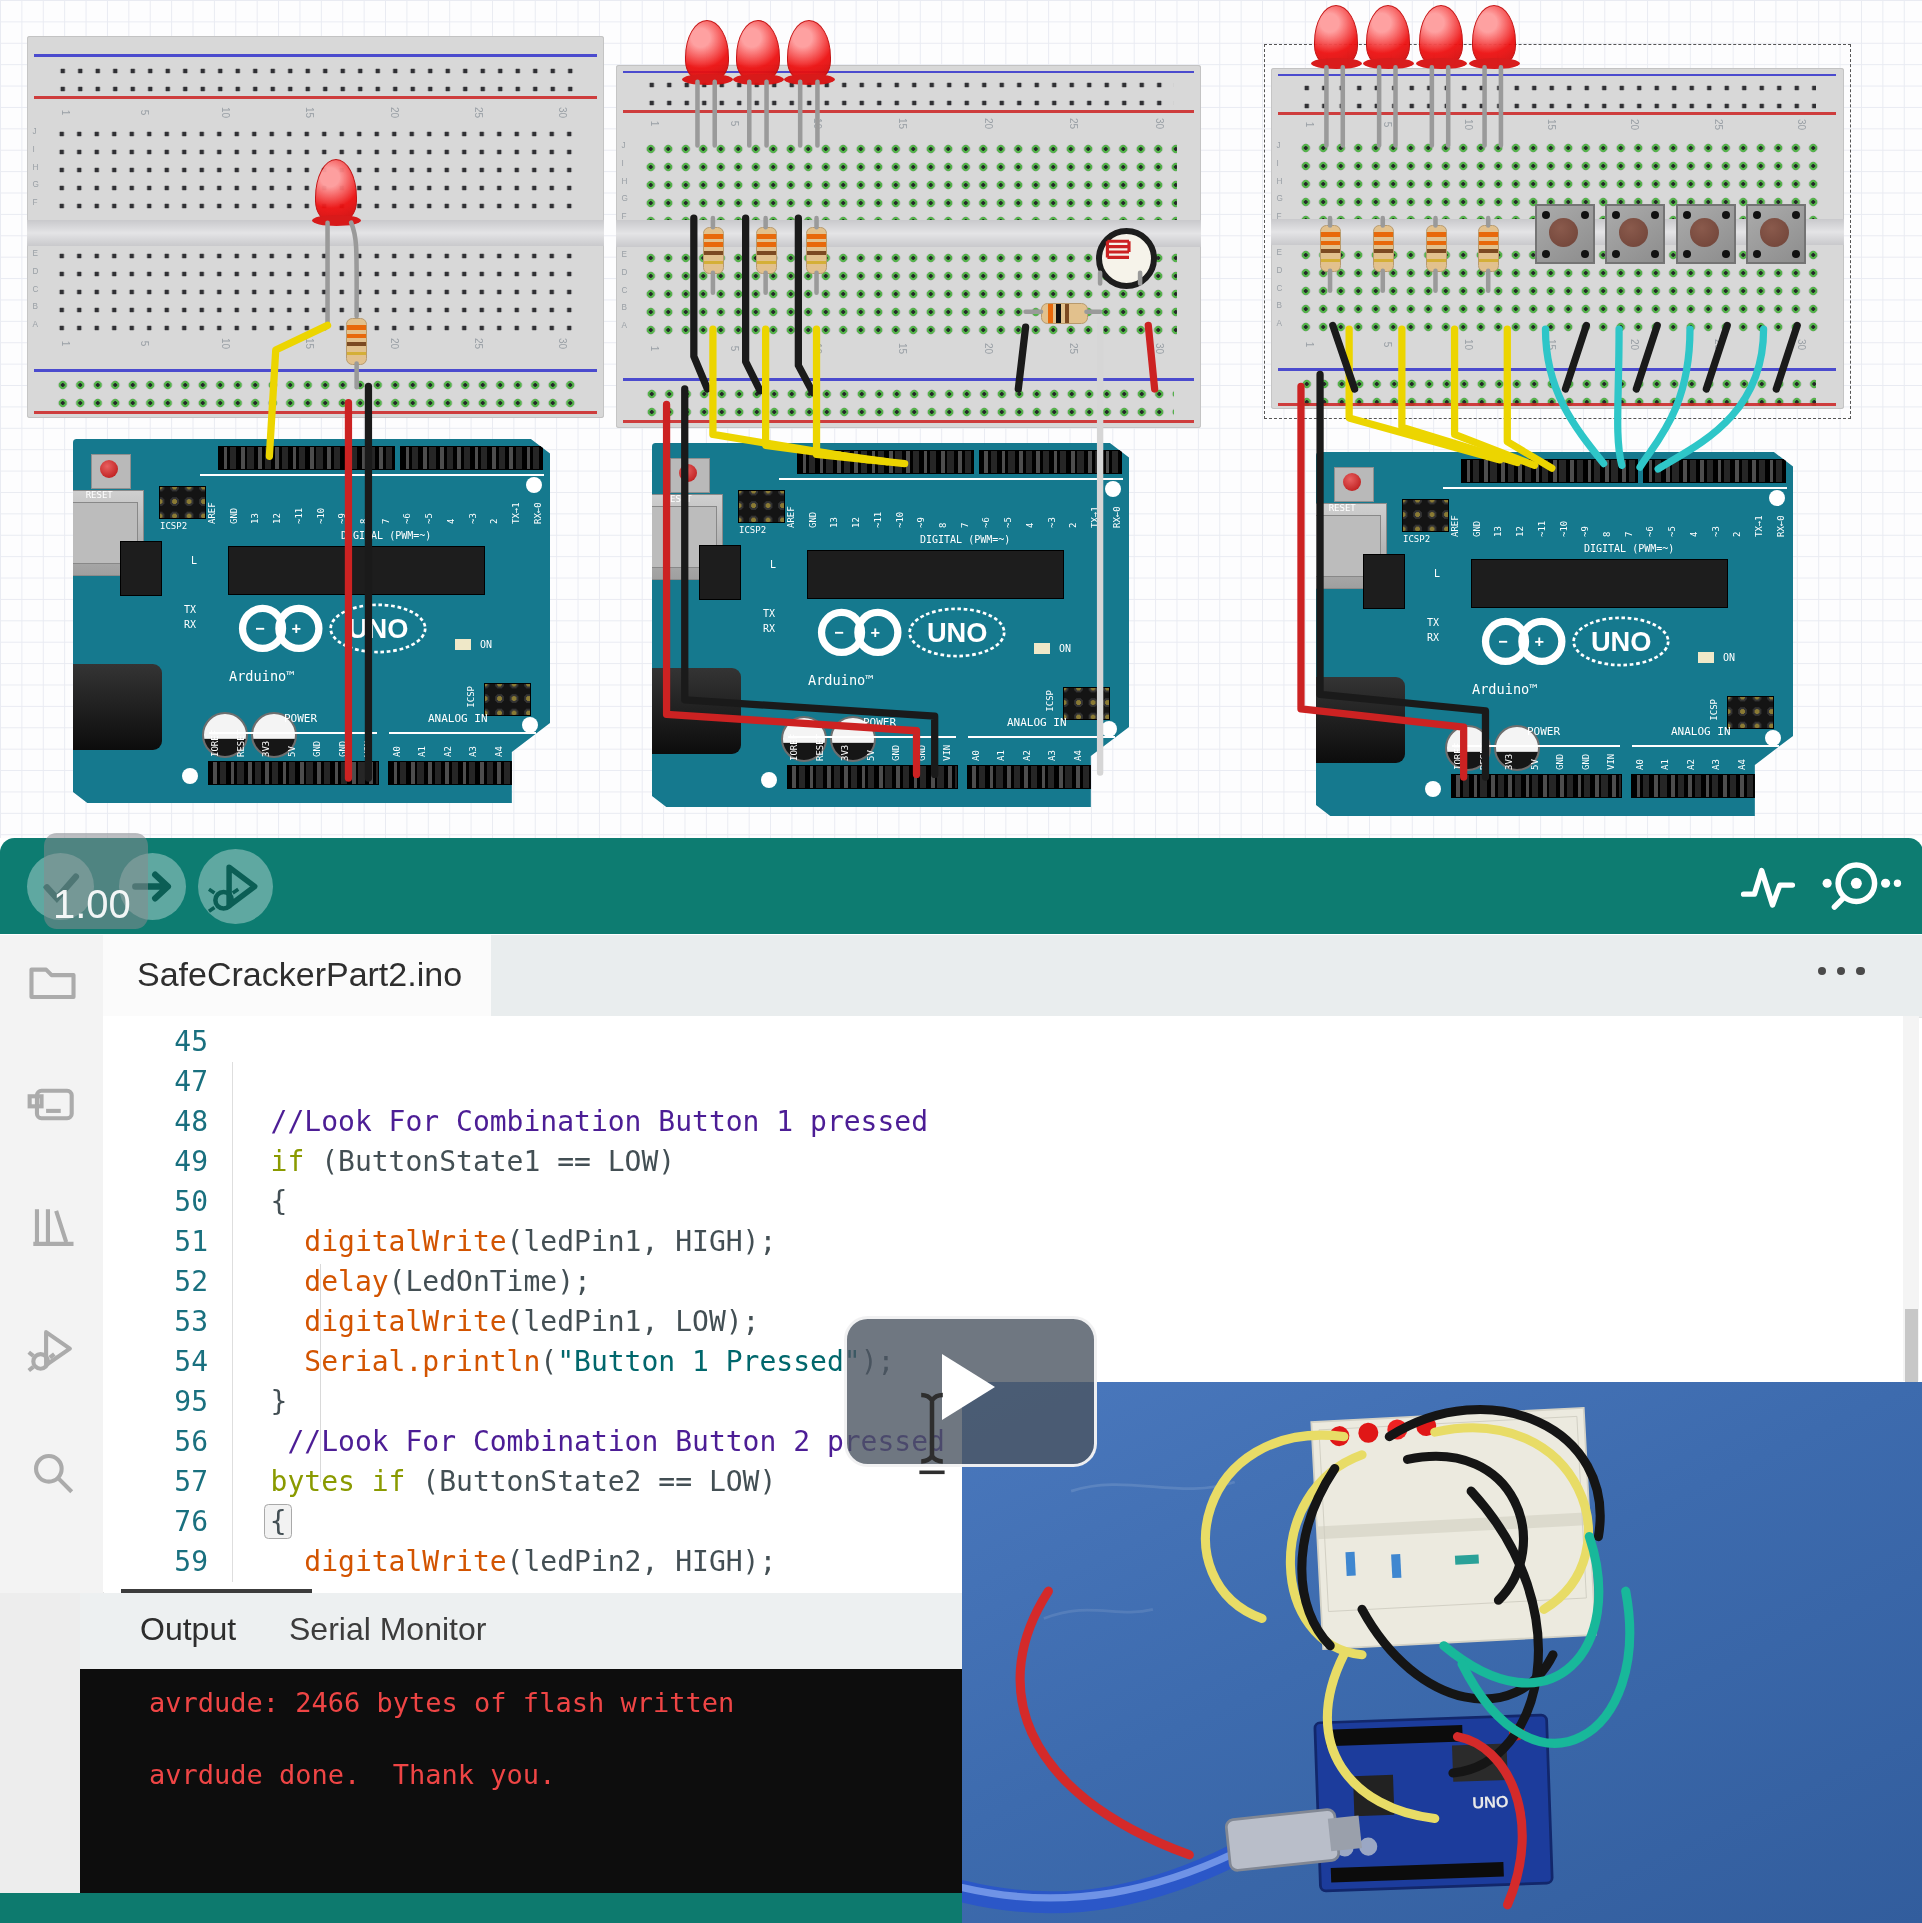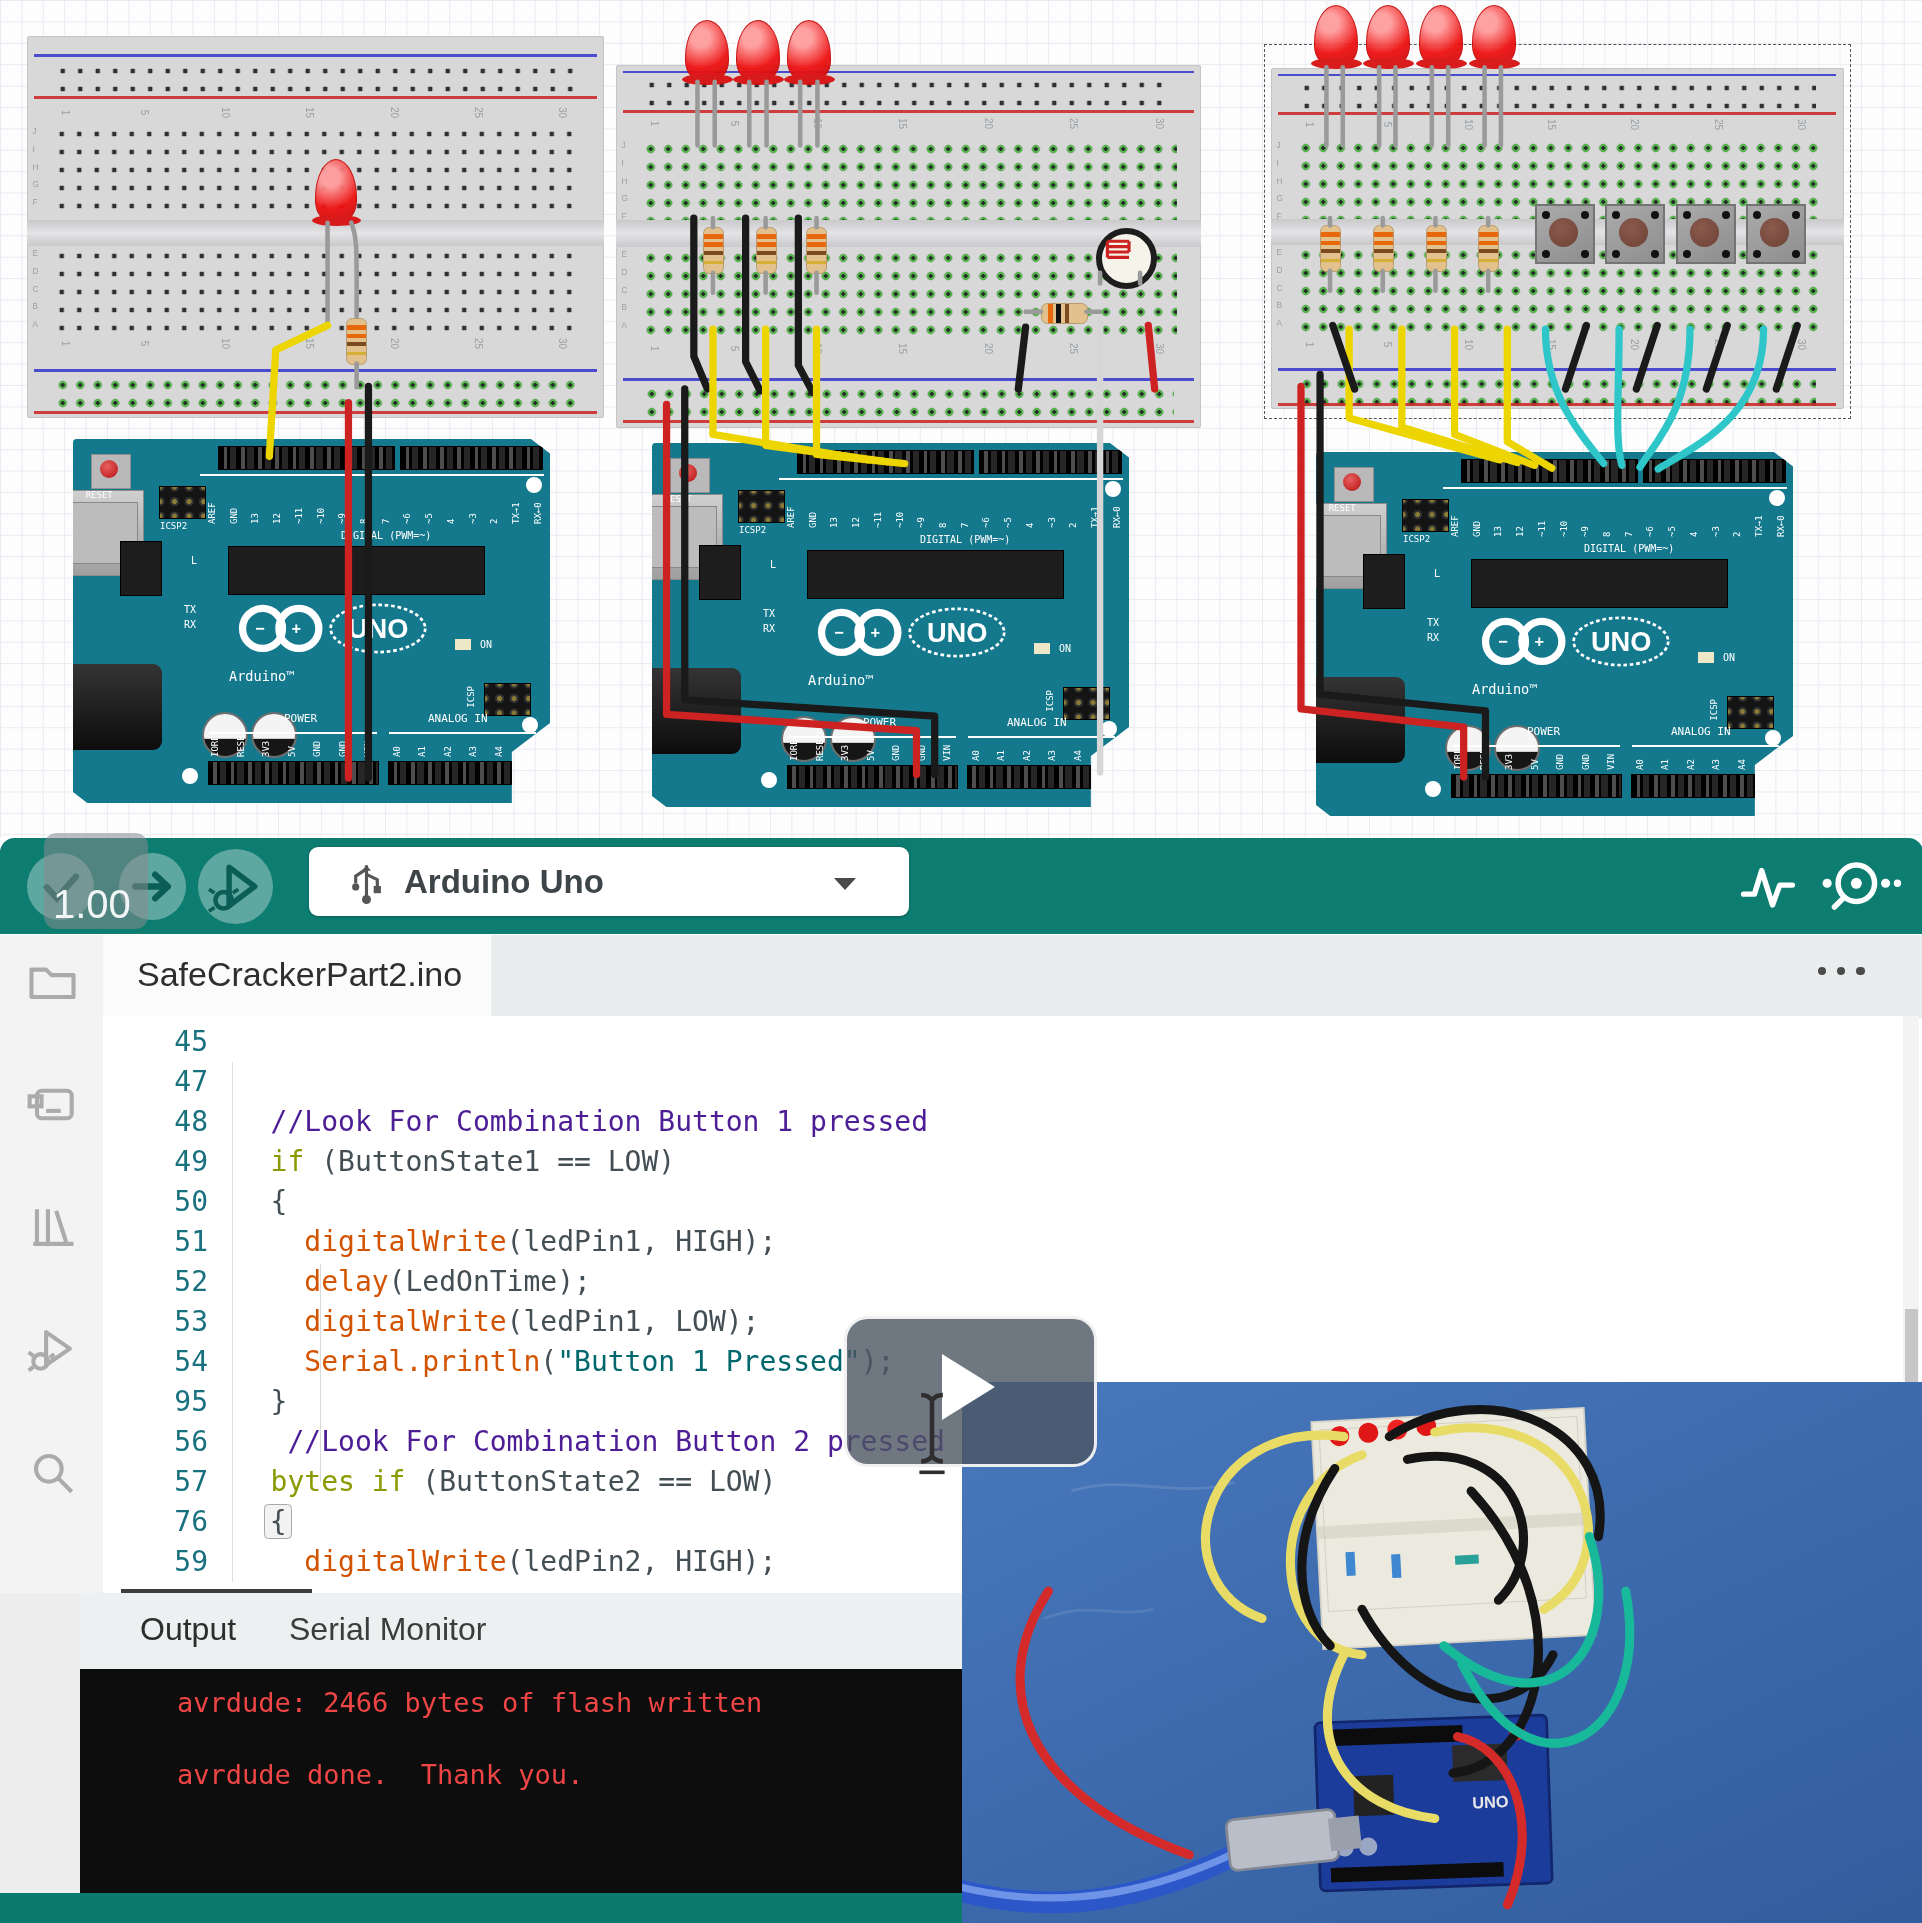--- a/index.html
+++ b/index.html
@@ -72,21 +72,21 @@
   .ln{display:inline-block;width:105px;text-align:right;padding-right:23.6px;color:#19707f;flex:none;}
   .ctext{padding-left:38px;border-left:1.8px solid #dedede;}
   .pl{color:#434f54}.fn{color:#d35400}.kw{color:#8a9a00}.cm{color:#4c1d95}.str{color:#00676c}
   .box{border:1.8px solid #a9a9a9;background:#f2f2f2;border-radius:4.5px;padding:0 4.5px;margin-left:-6.4px;}
   .iguide{position:absolute;width:0.9px;background:#d9d9d9;}
   .draghandle{left:121px;top:1589px;width:191px;height:6.4px;background:#3c3c3c;}
   .bottomgap{left:0;top:1593px;width:80px;height:300px;background:#ededed;}
   .outtabs{left:80px;top:1593px;width:882px;height:76px;background:#edf0f1;font-size:32px;color:#2d2d2d;}
   .console{left:80px;top:1669px;width:882px;height:224px;background:#0d0d0d;color:#ef4545;
      font-family:"DejaVu Sans Mono",monospace;font-size:27px;padding:16.4px 0 0 69px;box-sizing:border-box;}
-  .console span{display:block;min-height:36px;line-height:36px;white-space:pre;margin-left:28px;}
+  .console span{display:block;min-height:36px;line-height:36px;white-space:pre;}
   .statusbar{left:0;top:1893px;width:962px;height:31px;background:#0d7a6e;}
   .scrollbar{left:1903px;top:1016px;width:16.4px;height:365px;background:#f4f4f4;}
   .sthumb{position:absolute;left:1.8px;top:291px;width:12.7px;height:73px;background:#c7c7c7;}
 
   
   .badge{left:44px;top:833px;width:104px;height:96px;background:rgba(135,139,142,.55);border-radius:12.7px;z-index:40;}
   .badge span{position:absolute;left:9px;bottom:1.8px;font-size:40px;color:rgba(255,255,255,.92);}
   .video{left:962px;top:1382px;width:961px;height:542px;background:linear-gradient(155deg,#4a78bd 0%,#3d6bae 45%,#325d9d 100%);z-index:10;overflow:hidden;}
   .playov{left:844px;top:1316px;width:247px;height:145px;background:rgba(75,85,97,.80);border:3.6px solid rgba(255,255,255,.9);border-radius:23.6px;z-index:20;}
   .playov .tri{position:absolute;left:95px;top:35px;width:0;height:0;border-top:33px solid transparent;border-bottom:33px solid transparent;border-left:53px solid #fff;}
@@ -597,31 +597,20 @@
           <path d="M18,37 H52 M40,24 L54,37 L40,50" stroke="#0b5e55" stroke-width="7" fill="none" stroke-linecap="round" stroke-linejoin="round"></path>
         </svg>
     </span>
     <span class="tbtn" style="left:198px;top:11px;width:75px;height:75px;">
       <svg width="75" height="75" viewBox="0 0 82 82">
         <path d="M34,20 L62,41 L34,62 Z" stroke="#0b5e55" stroke-width="6" fill="none" stroke-linejoin="round"></path>
         <circle cx="28" cy="56" r="9" stroke="#0b5e55" stroke-width="5" fill="none"></circle>
         <path d="M18,48 L12,44 M18,64 L12,68 M38,48 L44,44" stroke="#0b5e55" stroke-width="4"></path>
       </svg>
     </span>
-    <span class="dropdown">
-      <svg width="45" height="51" style="position:absolute;left:35px;top:9px;" viewBox="0 0 50 56">
-        <circle cx="25" cy="48" r="5" fill="#555"></circle>
-        <path d="M25,44 V10 M25,14 L13,22 V30 M25,20 L37,26 V33" stroke="#555" stroke-width="3.5" fill="none"></path>
-        <path d="M25,10 L20,16 H30 Z" fill="#555"></path>
-        <circle cx="13" cy="34" r="4" fill="#555"></circle>
-        <rect x="33" y="33" width="8" height="8" fill="#555"></rect>
-      </svg>
-      <span class="bname">Arduino Uno</span>
-      <span class="caret"></span>
-    </span>
     <span class="abs" style="left:1736px;top:20px;width:64px;height:56px;">
       <svg width="64" height="56" viewBox="0 0 70 62">
           <path d="M8,40 H20 L28,14 L40,52 L48,30 H62" stroke="#fff" stroke-width="6" fill="none" stroke-linecap="round" stroke-linejoin="round"></path>
         </svg>
     </span>
     <span class="abs" style="left:1818px;top:16.4px;width:84px;height:64px;">
       <svg width="84" height="64" viewBox="0 0 92 70">
         <circle cx="42" cy="32" r="20" stroke="#fff" stroke-width="6" fill="none"></circle>
         <circle cx="42" cy="32" r="6" fill="#fff"></circle>
         <circle cx="10" cy="32" r="5" fill="#fff"></circle>

